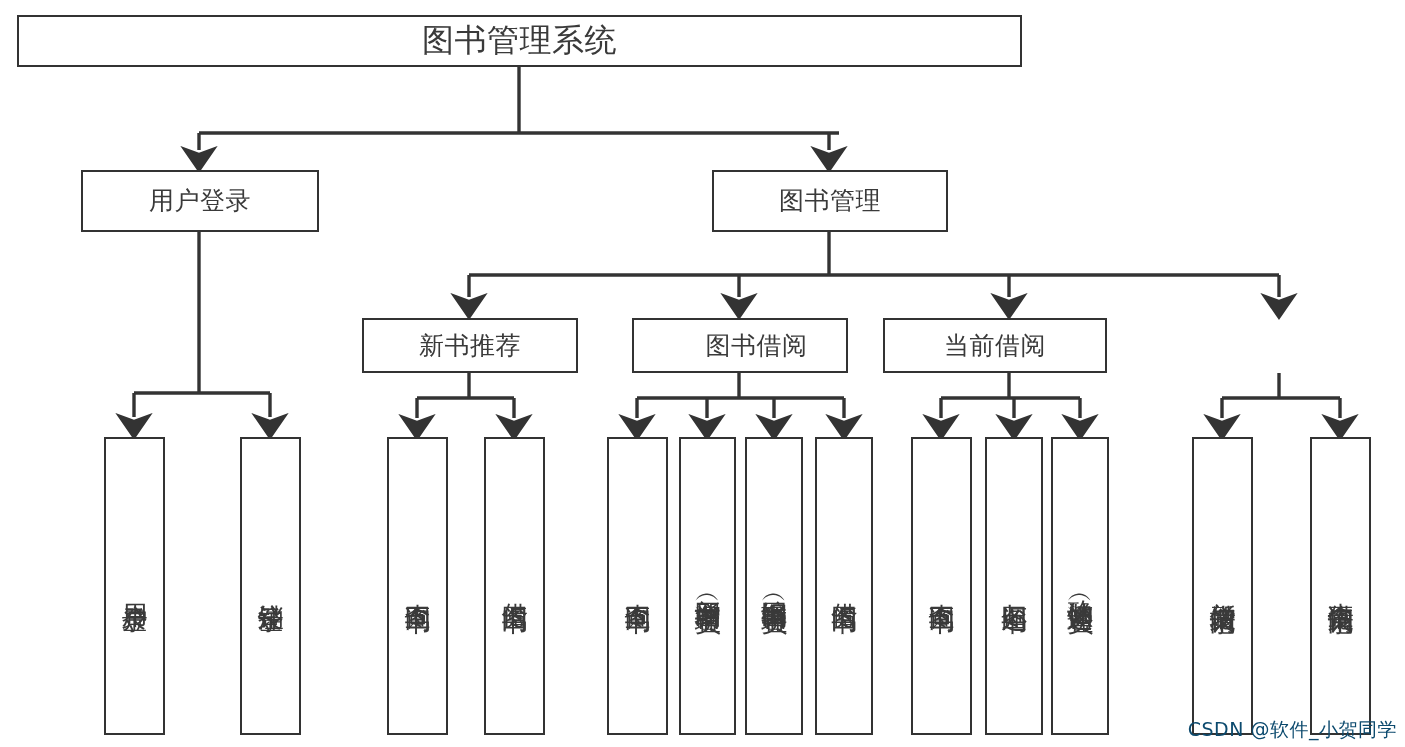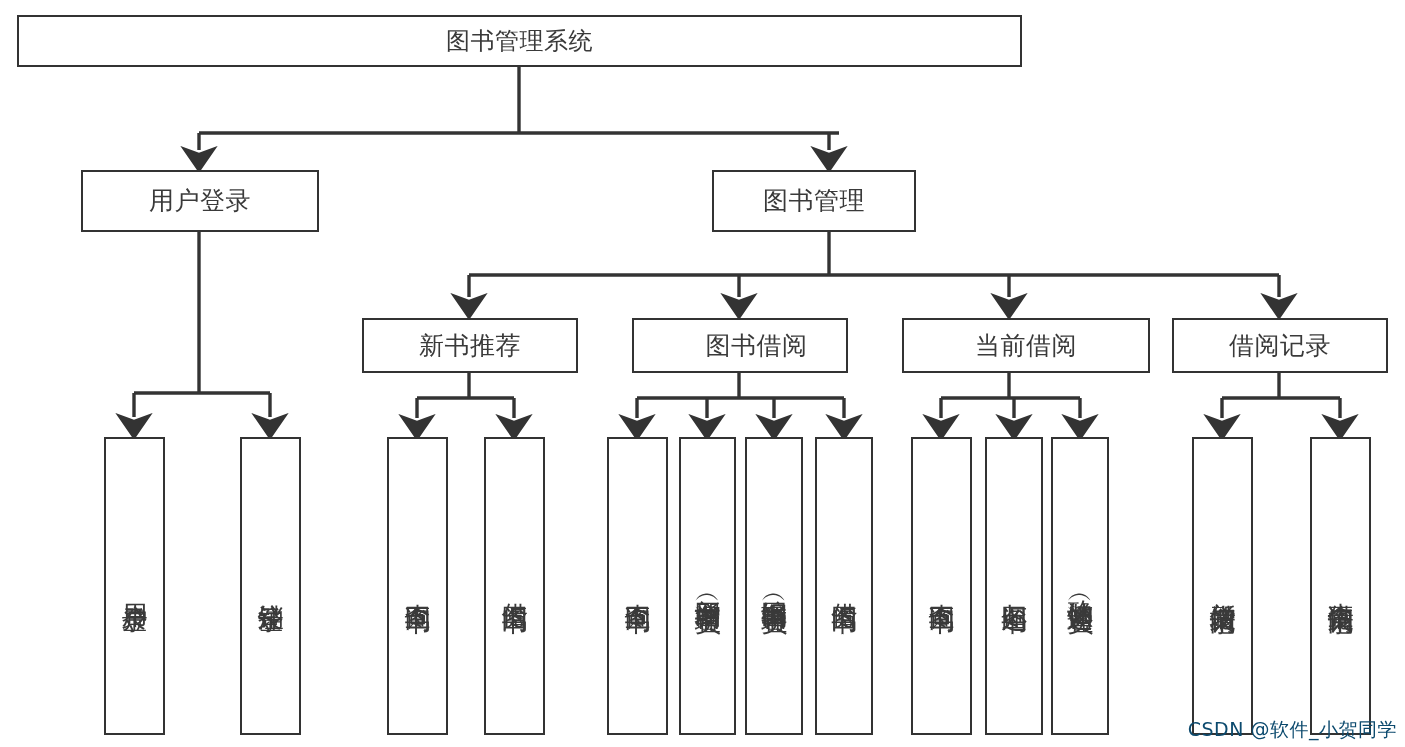--- a/index.html
+++ b/index.html
@@ -40,21 +40,21 @@
     text-align: center;
     line-height: 1.18;
     color: #3a3a3a;
     white-space: pre-line;
   }
   .node.horizontal .node-label {
     font-size: 25px;
     letter-spacing: 0.5px;
   }
   .node.root .node-label {
-    font-size: 24px;
+    font-size: 32px;
   }
   .node.vertical {
     align-items: center;
     justify-content: center;
     padding: 6px 0;
   }
   .node.vertical .node-label {
     writing-mode: vertical-rl;
     text-orientation: upright;
     font-size: 26px;
@@ -127,35 +127,32 @@
     </g>
   </svg>
 
   <div class="node root horizontal" style="left:17px; top:15px; width:1005px; height:52px;">
     <span class="node-label">图书管理系统</span>
   </div>
 
   <div class="node horizontal" style="left:81px; top:170px; width:238px; height:62px;">
     <span class="node-label">用户登录</span>
   </div>
-  <div class="node horizontal" style="left:712px; top:170px; width:204px; height:62px;">
+  <div class="node horizontal" style="left:712px; top:170px; width:236px; height:62px;">
     <span class="node-label">图书管理</span>
   </div>
 
   <div class="node horizontal" style="left:362px; top:318px; width:216px; height:55px;">
     <span class="node-label">新书推荐</span>
   </div>
   <div class="node horizontal" style="left:632px; top:318px; width:216px; height:55px;padding-left:33px;">
     <span class="node-label">图书借阅</span>
   </div>
-  <div class="node horizontal" style="left:902px; top:318px; width:248px; height:55px;">
+  <div class="node horizontal" style="left:883px; top:318px; width:224px; height:55px;">
     <span class="node-label">当前借阅</span>
-  </div>
-  <div class="node horizontal" style="left:1172px; top:318px; width:216px; height:55px;">
-    <span class="node-label">借阅记录</span>
   </div>
 
   <div class="node vertical" style="left:104px; top:437px; width:61px; height:298px;">
     <span class="node-label">用户登录</span>
   </div>
   <div class="node vertical" style="left:240px; top:437px; width:61px; height:298px;">
     <span class="node-label">注销登录</span>
   </div>
   <div class="node vertical" style="left:387px; top:437px; width:61px; height:298px;">
     <span class="node-label">查询图书</span>

